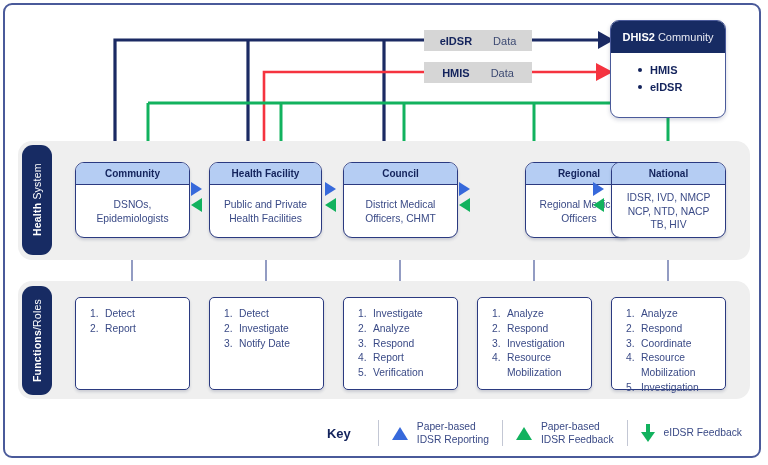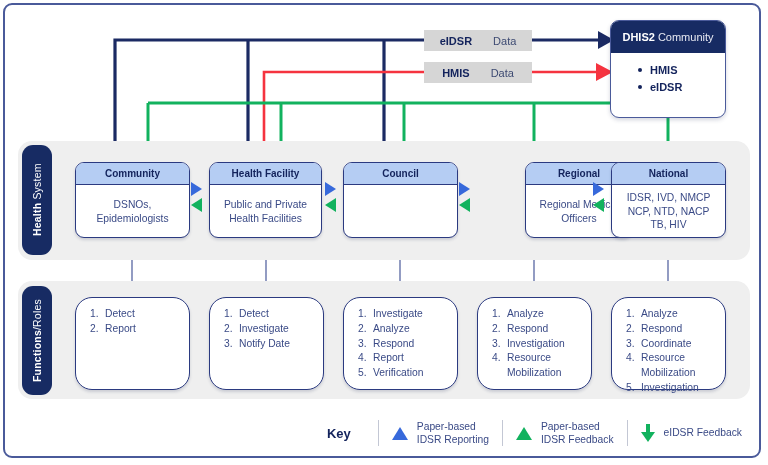--- a/index.html
+++ b/index.html
@@ -53,21 +53,21 @@
   }
   .levelbox .bd{
     height:53px;display:flex;align-items:center;justify-content:center;
     text-align:center;font-size:10.3px;color:#3a4a86;line-height:1.33;
     padding:0 4px;box-sizing:border-box;white-space:pre-line;
   }
 
   
   .funcbox{
     position:absolute;top:297px;height:93px;
-    border:1.6px solid #2b3a80;border-radius:17px;background:#fff;
+    border:1.6px solid #2b3a80;border-radius:5px;background:#fff;
     box-sizing:border-box;
     box-shadow:0 2px 3px rgba(40,50,90,.18);
     padding:9px 0 0 14px;
   }
   .funcbox ol{margin:0;padding:0;list-style:none;}
   .funcbox li{
     font-size:10.3px;color:#3a4a86;line-height:1.44;
     white-space:pre-line;padding-left:15px;text-indent:-15px;
   }
   .funcbox li .n{display:inline-block;width:15px;text-indent:0;}
@@ -184,20 +184,22 @@
     <div class="bd">DSNOs,
 Epidemiologists</div>
   </div>
   <div class="levelbox" style="left:209px;width:113px;">
     <div class="hd">Health Facility</div>
     <div class="bd">Public and Private
 Health Facilities</div>
   </div>
   <div class="levelbox" style="left:343px;width:115px;">
     <div class="hd">Council</div>
+    <div class="bd">District Medical
+Officers, CHMT</div>
   </div>
   <div class="levelbox" style="left:477px;width:108px;margin-left:48px;">
     <div class="hd">Regional</div>
     <div class="bd">Regional Medical
 Officers</div>
   </div>
   <div class="levelbox" style="left:611px;width:115px;">
     <div class="hd">National</div>
     <div class="bd">IDSR, IVD, NMCP
 NCP, NTD, NACP

